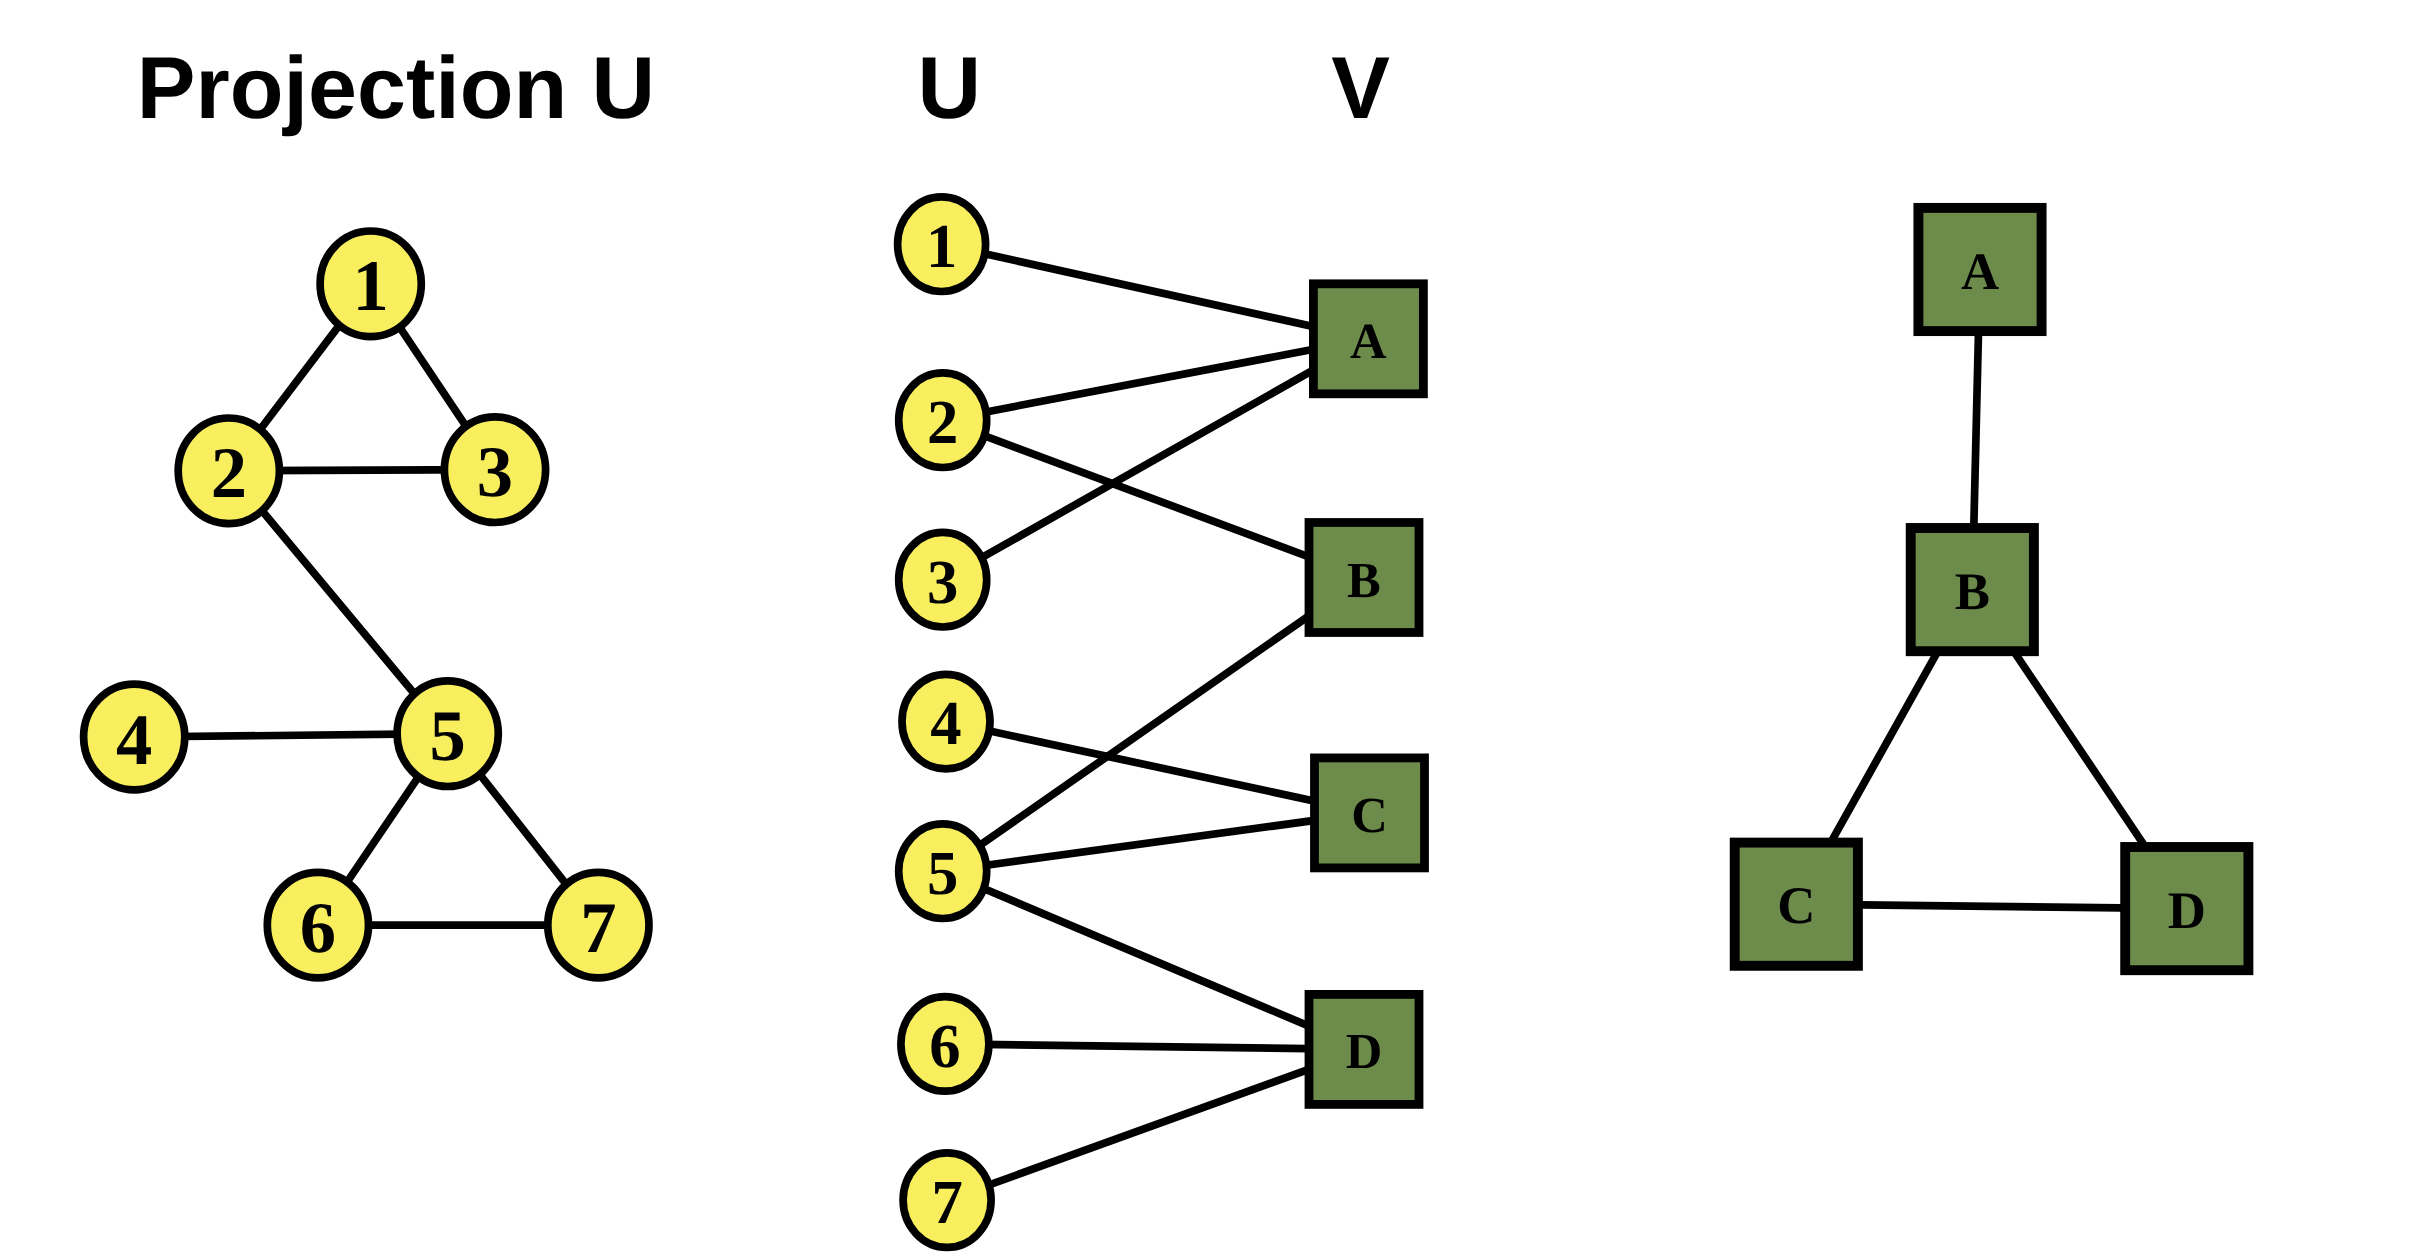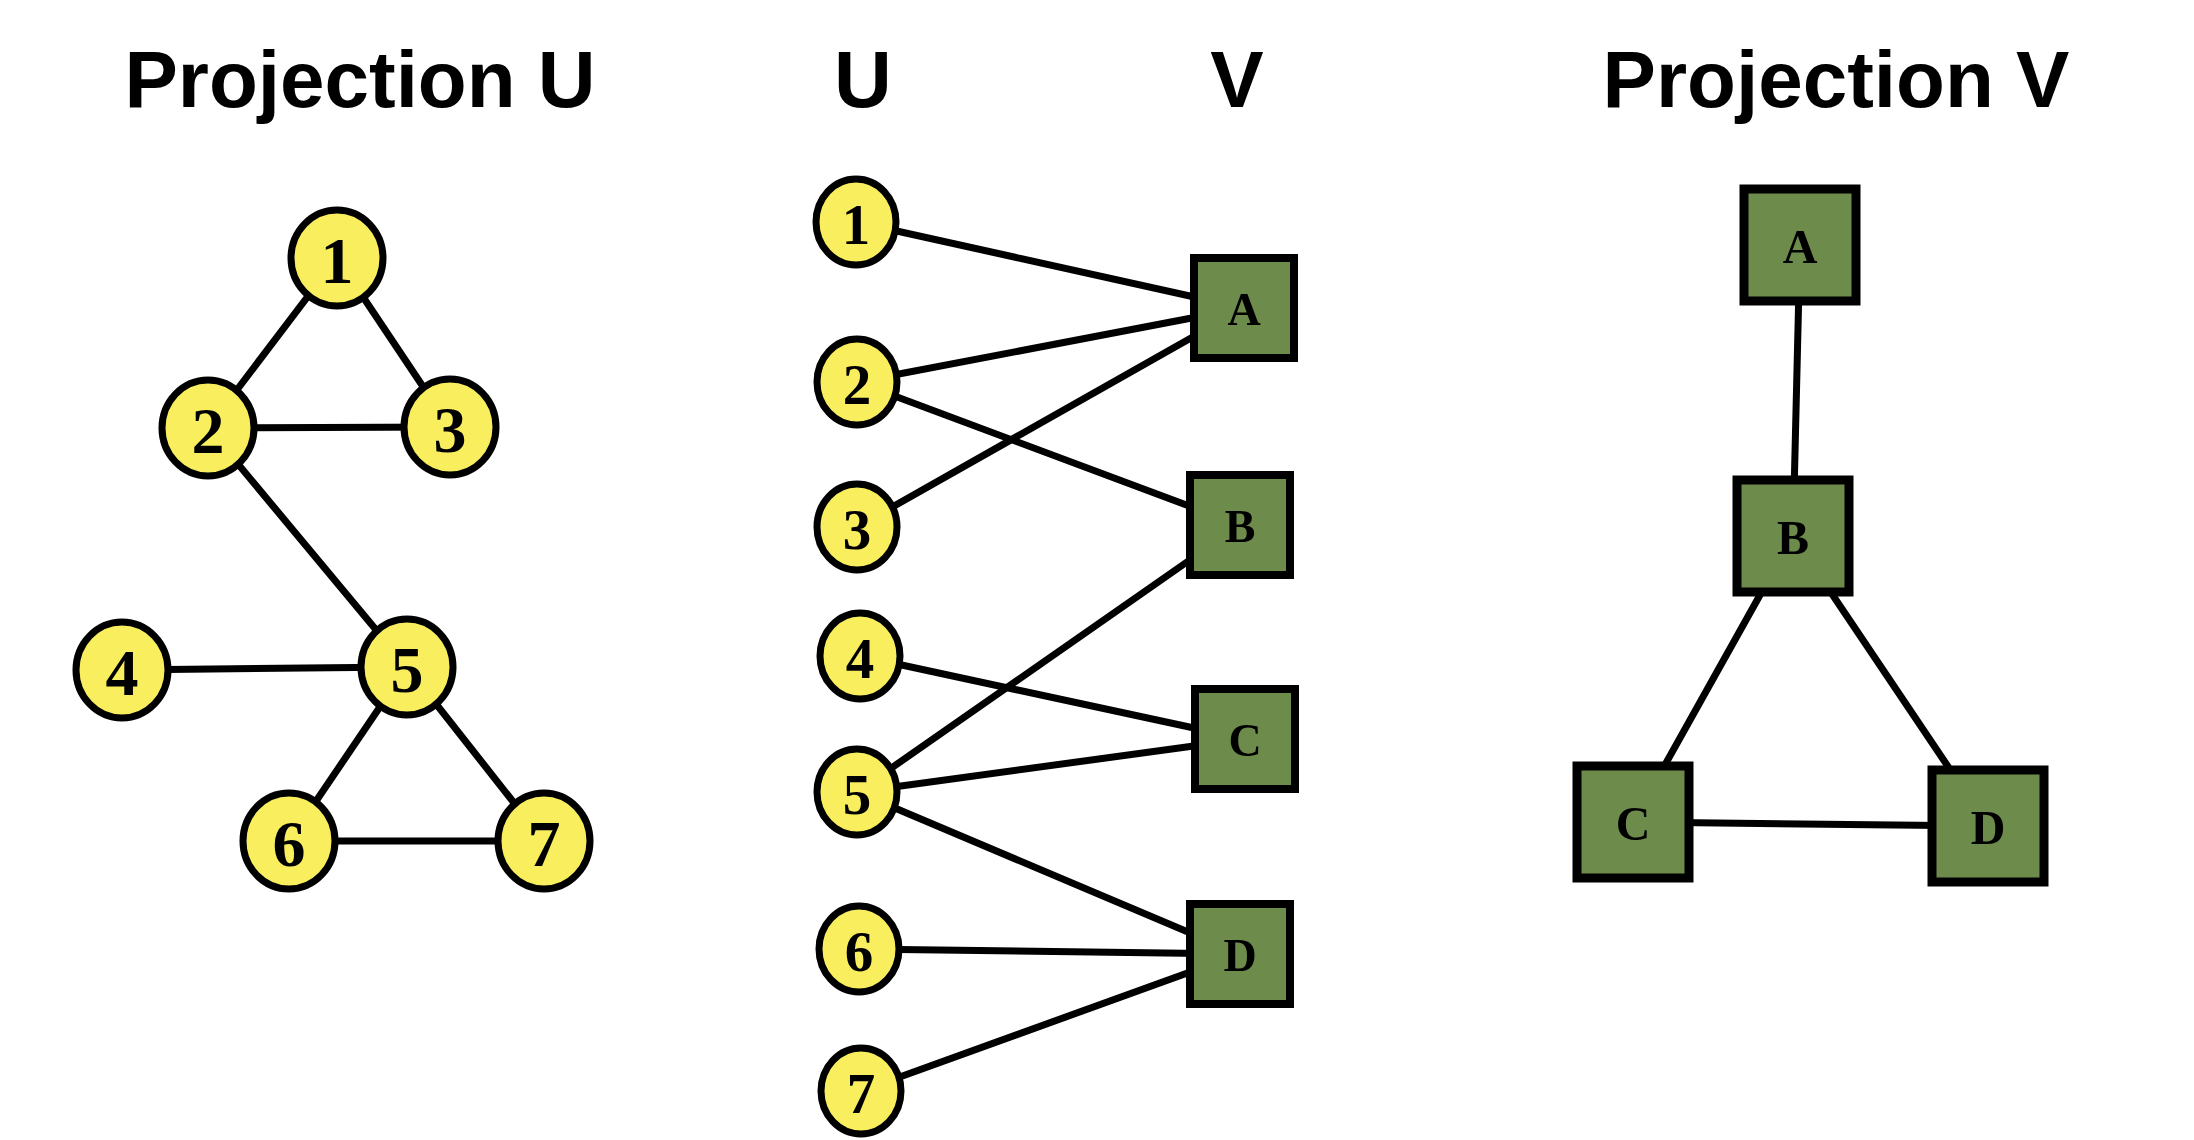--- a/index.html
+++ b/index.html
@@ -88,14 +88,13 @@
         <text x="1793" y="536" text-anchor="middle" dominant-baseline="central" dy="0.04em" font-size="48" fill="#000000">B</text>
         <rect x="1577" y="766" width="112" height="112" fill="#6D8B4B" stroke="#000000" stroke-width="9"></rect>
         <text x="1633" y="822" text-anchor="middle" dominant-baseline="central" dy="0.04em" font-size="48" fill="#000000">C</text>
         <rect x="1932" y="770" width="112" height="112" fill="#6D8B4B" stroke="#000000" stroke-width="9"></rect>
         <text x="1988" y="826" text-anchor="middle" dominant-baseline="central" dy="0.04em" font-size="48" fill="#000000">D</text>
       </g>
     </svg>
   <div class="title t-left">Projection U</div>
   <div class="title t-u">U</div>
   <div class="title t-v">V</div>
-  <div class="title t-right">Projection V</div>
 </div>
 
 </body></html>

